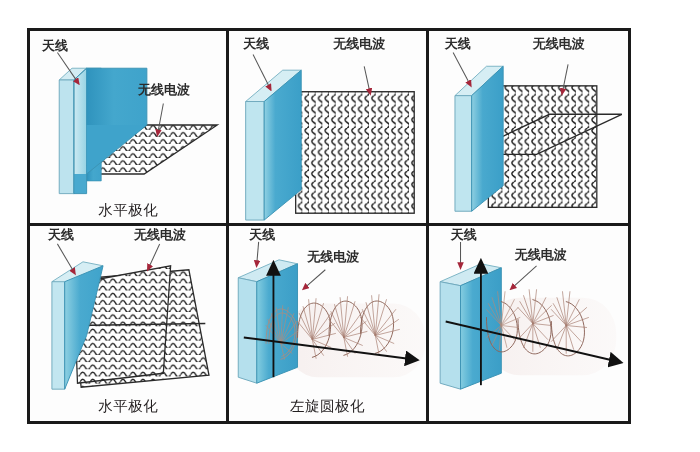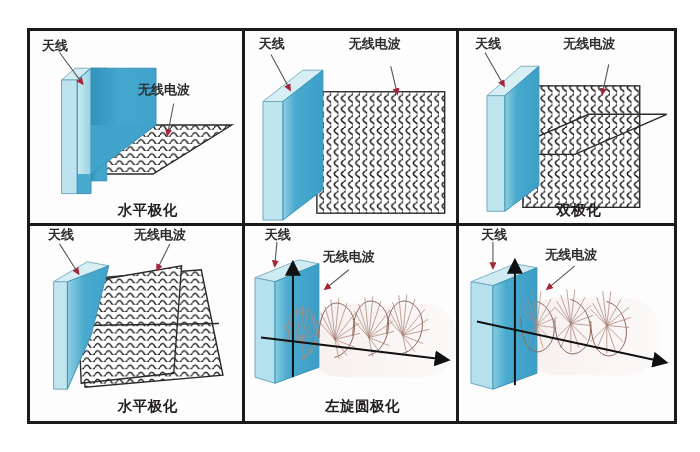--- a/index.html
+++ b/index.html
@@ -21,21 +21,21 @@
     width: 700px;
     height: 452px;
     background: #ffffff;
   }
 
   
   .frame {
     position: absolute;
     left: 27px;
     top: 28px;
-    width: 650px;
+    width: 604px;
     height: 396px;
     box-sizing: border-box;
     border: 3px solid #1a1a1a;
     background: #000000;
     display: grid;
     grid-template-columns: 1fr 1fr 1fr;
     grid-template-rows: 1fr 1fr;
   }
 
   .panel {
@@ -51,26 +51,26 @@
   .panel svg {
     position: absolute;
     left: 0; top: 0;
     width: 100%;
     height: 100%;
     display: block;
   }
 
   .cap {
     position: absolute;
-    left: 12px;
+    left: 0;
     bottom: 6px;
     width: 100%;
     text-align: center;
     font-size: 14.5px;
-    font-weight: 700;
+    font-weight: 400;
     color: #231f20;
     letter-spacing: 0.5px;
     line-height: 1;
     pointer-events: none;
     margin-top: 25px;
   }
   .panel.r2 .cap { bottom: 8px; }
 
   .lbl {
     position: absolute;
@@ -213,21 +213,20 @@
 
         <g>
           <path d="M26 22 L44 54" stroke="#555555" stroke-width="1.1" fill="none" marker-end="url(#ah3)"></path>
         </g>
         <g>
           <path d="M150 34 L144 62" stroke="#555555" stroke-width="1.1" fill="none" marker-end="url(#ah3)"></path>
         </g>
       </svg>
       <span class="lbl" style="left:16px; top:6px;">天线</span>
       <span class="lbl" style="left:104px; top:6px;">无线电波</span>
-      <div class="cap">双极化</div>
     </div>
 
     <div class="panel r2 c1">
       <svg viewBox="0 0 215 196" preserveAspectRatio="none">
         <defs>
           <pattern id="zz-h4" width="11" height="7.2" patternUnits="userSpaceOnUse">
             <rect width="11" height="7.2" fill="#ffffff"></rect>
             <path d="M0 5.3 Q2.75 0.6 5.5 5.3 Q8.25 10 11 5.3" fill="none" stroke="#1c1c1c" stroke-width="1.5"></path>
           </pattern>
           <linearGradient id="ant4-face" x1="0" y1="0" x2="1" y2="0">

